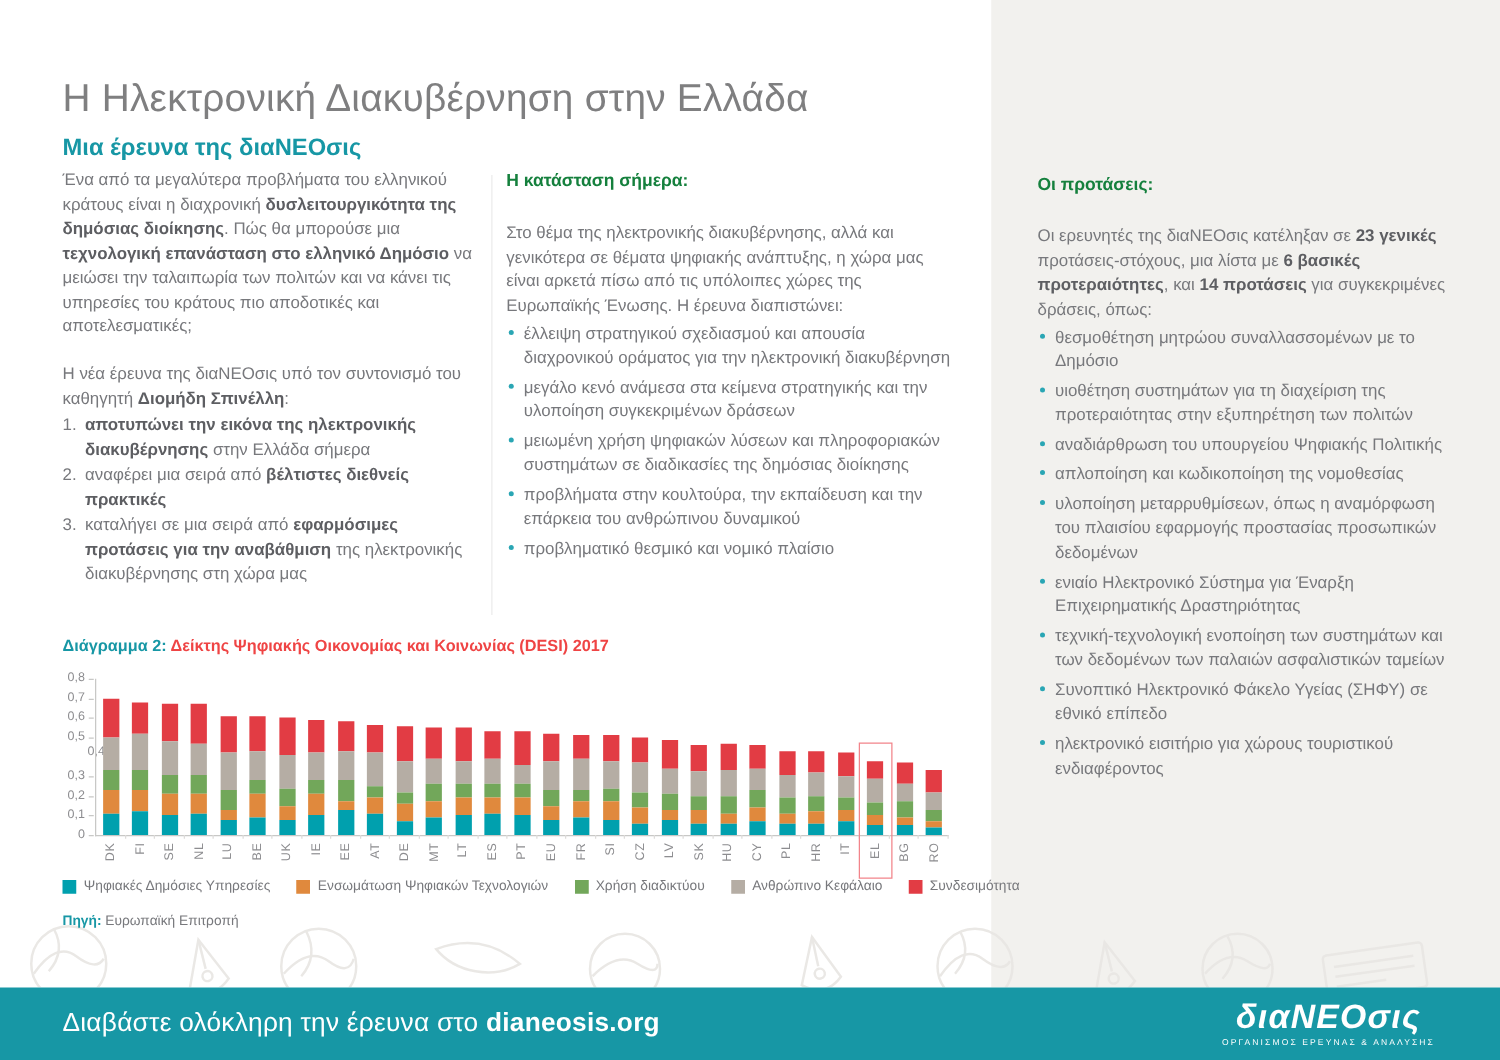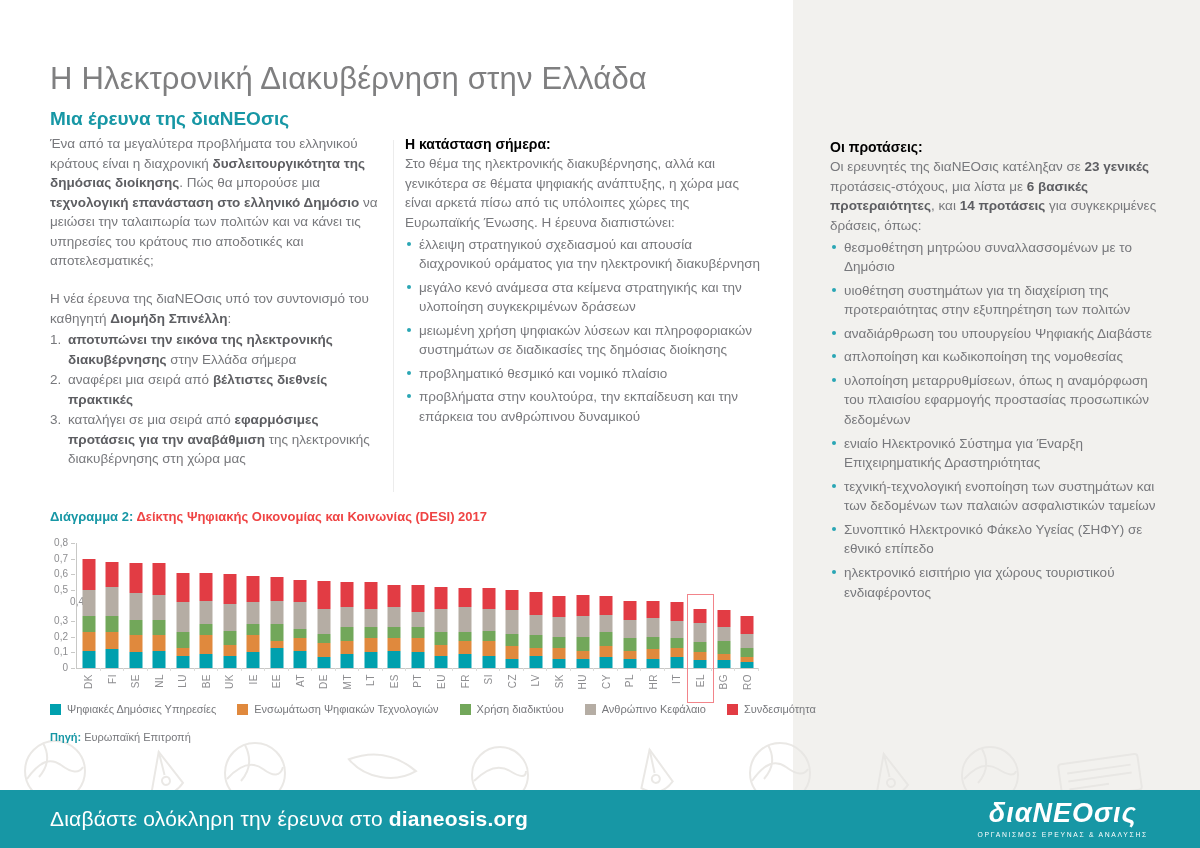--- a/index.html
+++ b/index.html
@@ -15,21 +15,21 @@
   .page-subtitle{position:absolute;left:50px;top:92px;font-size:19px;font-weight:bold;color:#1797a5;z-index:3;}
   
   .col{position:absolute;top:134px;font-size:13.5px;line-height:1.45;color:#77787c;z-index:3;}
   .col1{left:50px;width:332px;}
   .col2{left:405px;width:356px;}
   .col3{left:830px;width:338px;top:137px;}
   .colsep{position:absolute;left:393px;top:140px;width:1px;height:352px;background:#ececec;z-index:2;}
   .seg-b{font-weight:bold;color:#5d5e62;}
   .col p{margin:0 0 0 0;}
   .gap18{height:18px;}
-  .col-heading{font-size:14px;font-weight:bold;color:#000000;margin:0 0 0 0;}
+  .col-heading{font-size:14px;font-weight:bold;color:#15803d;margin:0 0 22px 0;}
   .para{margin:0 0 10px 0;}
   ul.blist{list-style:none;margin:2px 0 0 0;padding:0;}
   ul.blist li{display:flex;margin:0 0 4px 0;}
   ul.blist .dot{flex:none;width:4px;height:4px;border-radius:50%;background:#2aa6b4;margin:7px 8px 0 2px;}
   .numlist{margin-top:2px;}
   .numlist .nrow{display:flex;margin:0 0 1px 0;}
   .numlist .num{flex:none;width:18px;}
   
   .chart-title{position:absolute;left:50px;top:509px;font-size:13px;font-weight:bold;z-index:3;}
   .ct-prefix{color:#1797a5;}
@@ -105,44 +105,44 @@
       <li>
         <span class="dot"></span>
         <span>μεγάλο κενό ανάμεσα στα κείμενα στρατηγικής και την υλοποίηση συγκεκριμένων δράσεων</span>
       </li>
       <li>
         <span class="dot"></span>
         <span>μειωμένη χρήση ψηφιακών λύσεων και πληροφοριακών συστημάτων σε διαδικασίες της δημόσιας διοίκησης</span>
       </li>
       <li>
         <span class="dot"></span>
+        <span>προβλήματα στην κουλτούρα, την εκπαίδευση και την επάρκεια του ανθρώπινου δυναμικού</span>
+      </li>
+      <li>
+        <span class="dot"></span>
         <span>προβληματικό θεσμικό και νομικό πλαίσιο</span>
-      </li>
-      <li>
-        <span class="dot"></span>
-        <span>προβλήματα στην κουλτούρα, την εκπαίδευση και την επάρκεια του ανθρώπινου δυναμικού</span>
       </li>
     </ul>
 </div>
 
 <div class="col col3">
   <h3 class="col-heading">Οι προτάσεις:</h3>
   <p class="para"><span>Οι ερευνητές της διαΝΕΟσις κατέληξαν σε </span><span class="seg-b">23 γενικές</span><span> προτάσεις-στόχους, μια λίστα με </span><span class="seg-b">6 βασικές προτεραιότητες</span><span>, και </span><span class="seg-b">14 προτάσεις</span><span> για συγκεκριμένες δράσεις, όπως:</span></p>
   <ul class="blist">
       <li>
         <span class="dot"></span>
         <span>θεσμοθέτηση μητρώου συναλλασσομένων με το Δημόσιο</span>
       </li>
       <li>
         <span class="dot"></span>
         <span>υιοθέτηση συστημάτων για τη διαχείριση της προτεραιότητας στην εξυπηρέτηση των πολιτών</span>
       </li>
       <li>
         <span class="dot"></span>
-        <span>αναδιάρθρωση του υπουργείου Ψηφιακής Διαβάστε</span>
+        <span>αναδιάρθρωση του υπουργείου Ψηφιακής Πολιτικής</span>
       </li>
       <li>
         <span class="dot"></span>
         <span>απλοποίηση και κωδικοποίηση της νομοθεσίας</span>
       </li>
       <li>
         <span class="dot"></span>
         <span>υλοποίηση μεταρρυθμίσεων, όπως η αναμόρφωση του πλαισίου εφαρμογής προστασίας προσωπικών δεδομένων</span>
       </li>
       <li>

